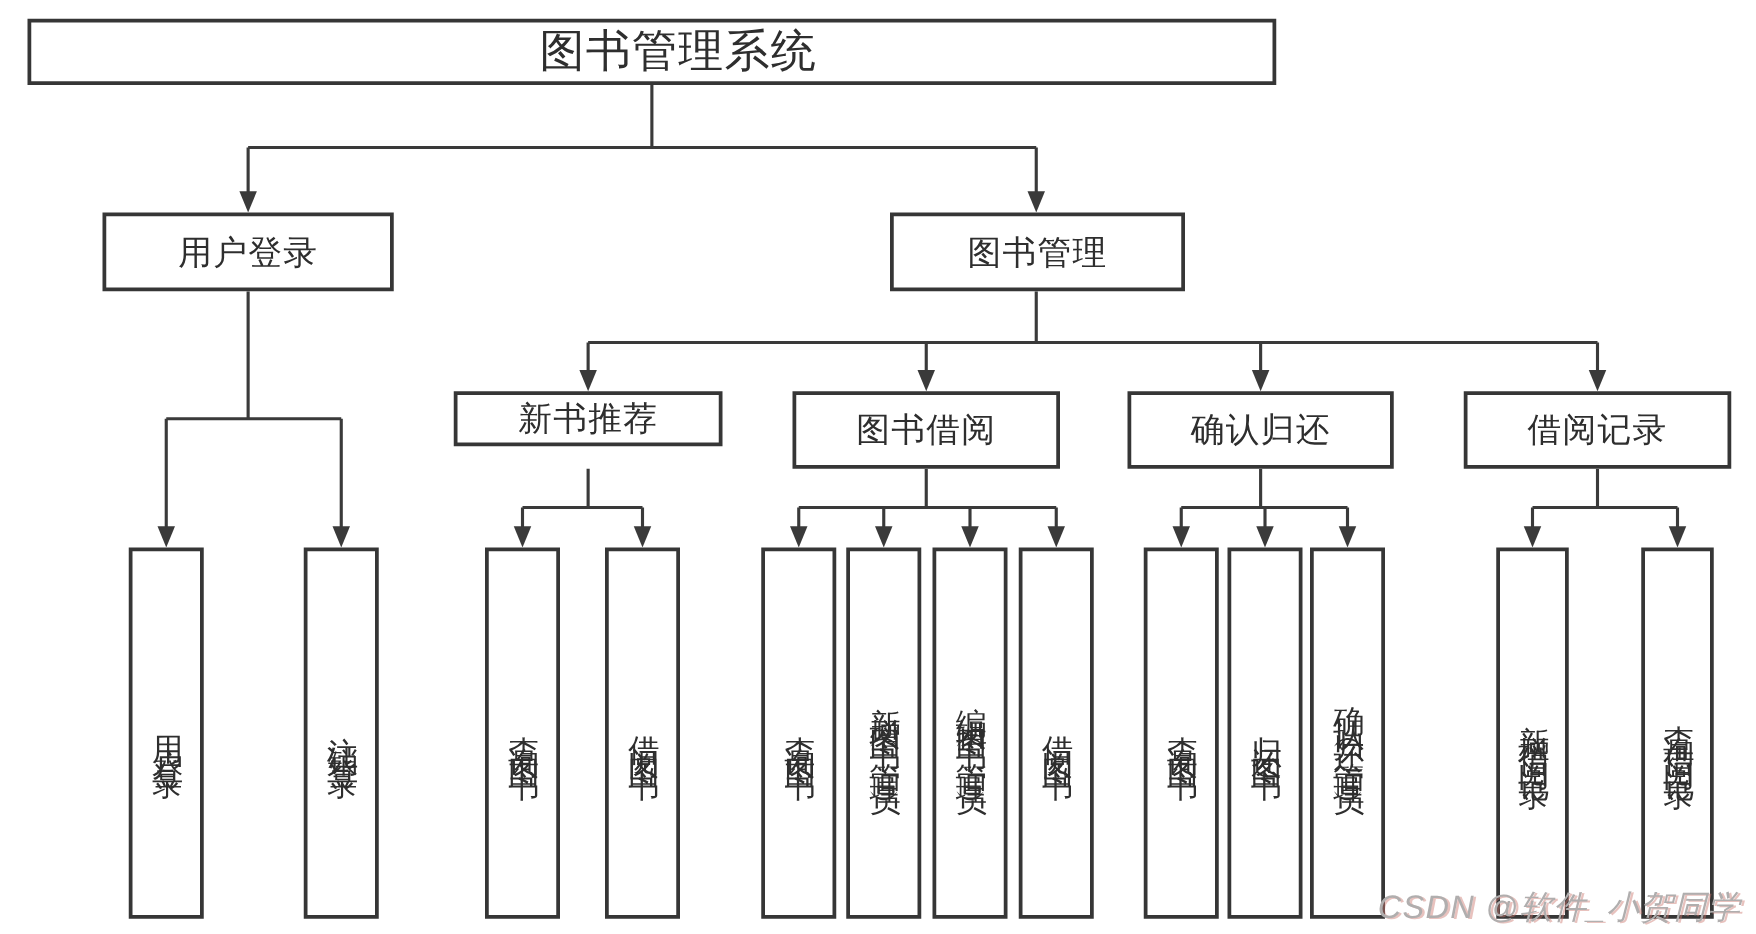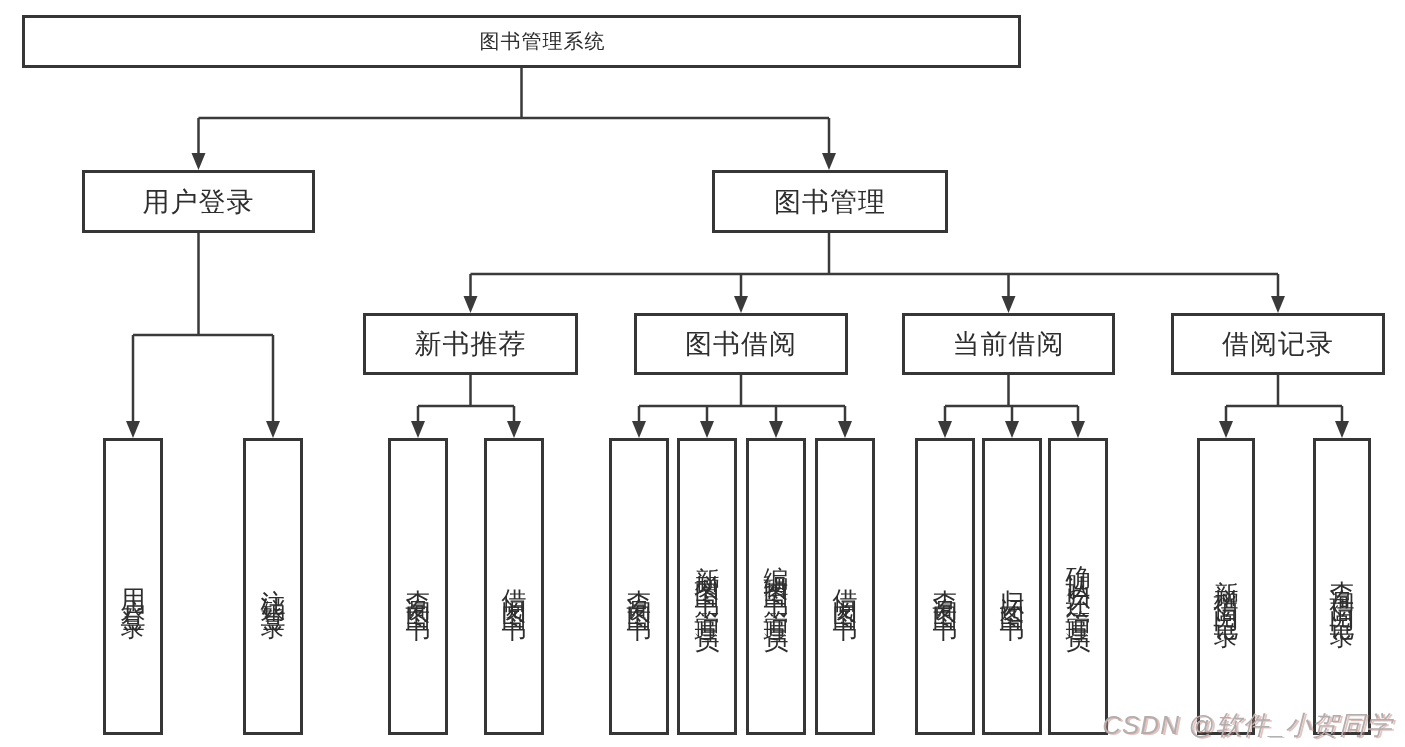--- a/index.html
+++ b/index.html
@@ -28,21 +28,21 @@
     border: 3px solid #363636;
     background: #ffffff;
     color: #2e2e2e;
     display: flex;
     align-items: center;
     justify-content: center;
     text-align: center;
     letter-spacing: 1px;
   }
   .h-node { font-size: 27px; }
-  .root-node { font-size: 20px; padding-left: 42px; }
+  .root-node { font-size: 36px; padding-left: 42px; }
   .leaf {
     display: flex;
     align-items: center;
     justify-content: center;
   }
   .leaf .vtext {
     writing-mode: vertical-rl;
     text-orientation: mixed;
     font-size: 25px;
     letter-spacing: 9px;
@@ -106,23 +106,23 @@
         <polygon points="1219,421 1233,421 1226,438"></polygon>
         <polygon points="1335,421 1349,421 1342,438"></polygon>
       </g>
   </svg>
 
   <div class="box root-node" style="left:22px; top:15px; width:999px; height:53px;">图书管理系统</div>
 
   <div class="box h-node" style="left:82px; top:170px; width:233px; height:63px;">用户登录</div>
   <div class="box h-node" style="left:712px; top:170px; width:236px; height:63px;">图书管理</div>
 
-  <div class="box h-node" style="left:363px; top:313px; width:215px; height:62px;">新书推荐</div>
+  <div class="box h-node" style="left:363px; top:313px; width:215px; height:44px;">新书推荐</div>
   <div class="box h-node" style="left:634px; top:313px; width:214px; height:62px;">图书借阅</div>
-  <div class="box h-node" style="left:902px; top:313px; width:213px; height:62px;">当前借阅</div>
+  <div class="box h-node" style="left:902px; top:313px; width:213px; height:62px;">确认归还</div>
   <div class="box h-node" style="left:1171px; top:313px; width:214px; height:62px;">借阅记录</div>
 
   <div class="box leaf" style="left:103px; top:438px; width:60px; height:297px;">
     <span class="vtext">用户登录</span>
   </div>
   <div class="box leaf" style="left:243px; top:438px; width:60px; height:297px;">
     <span class="vtext">注销登录</span>
   </div>
 
   <div class="box leaf" style="left:388px; top:438px; width:60px; height:297px;">

